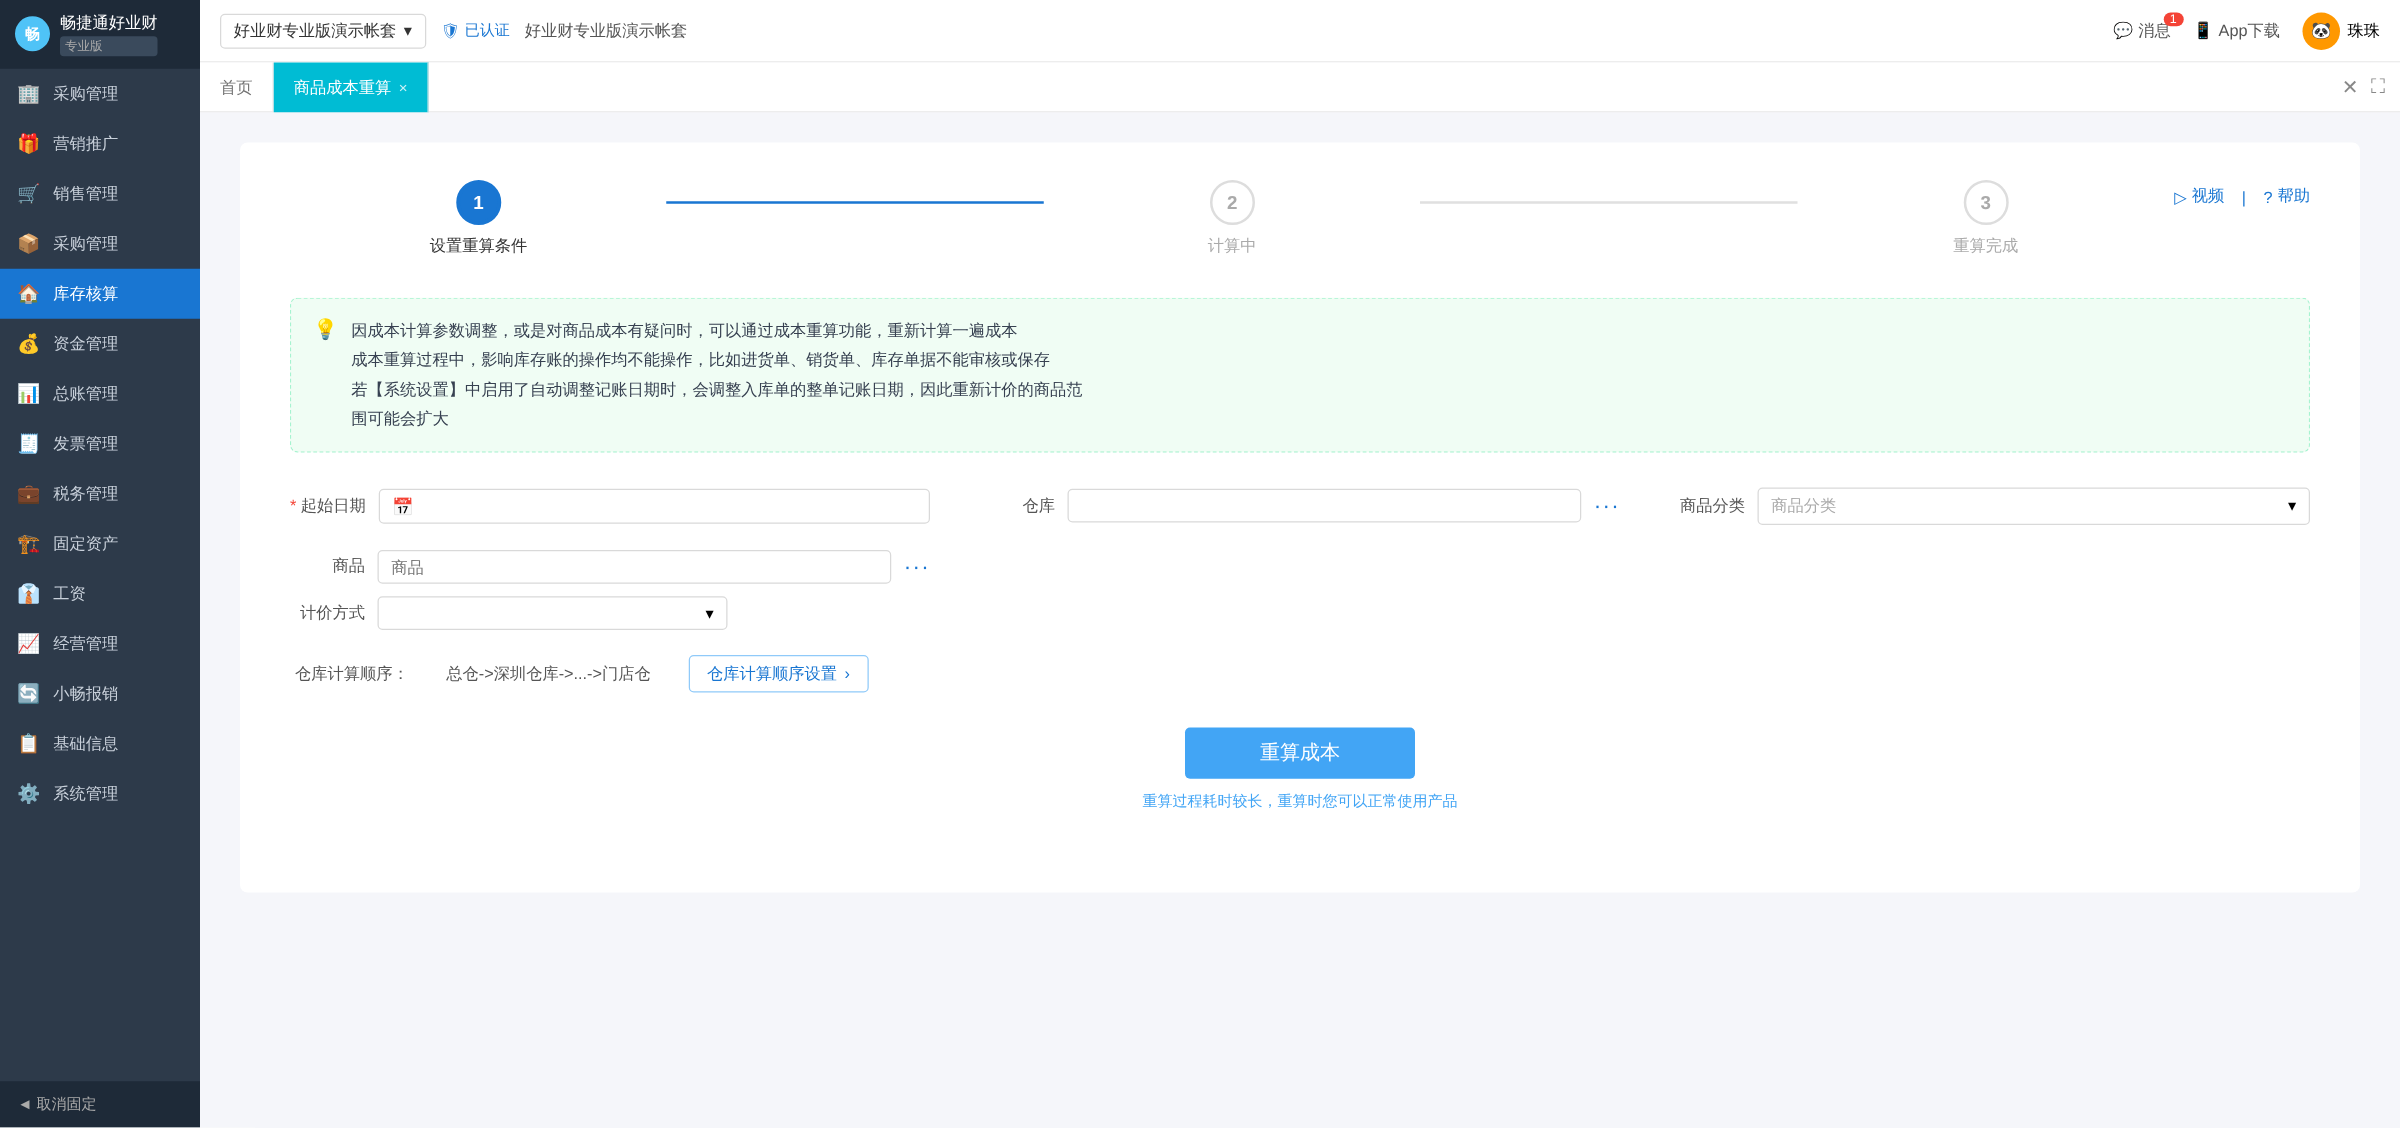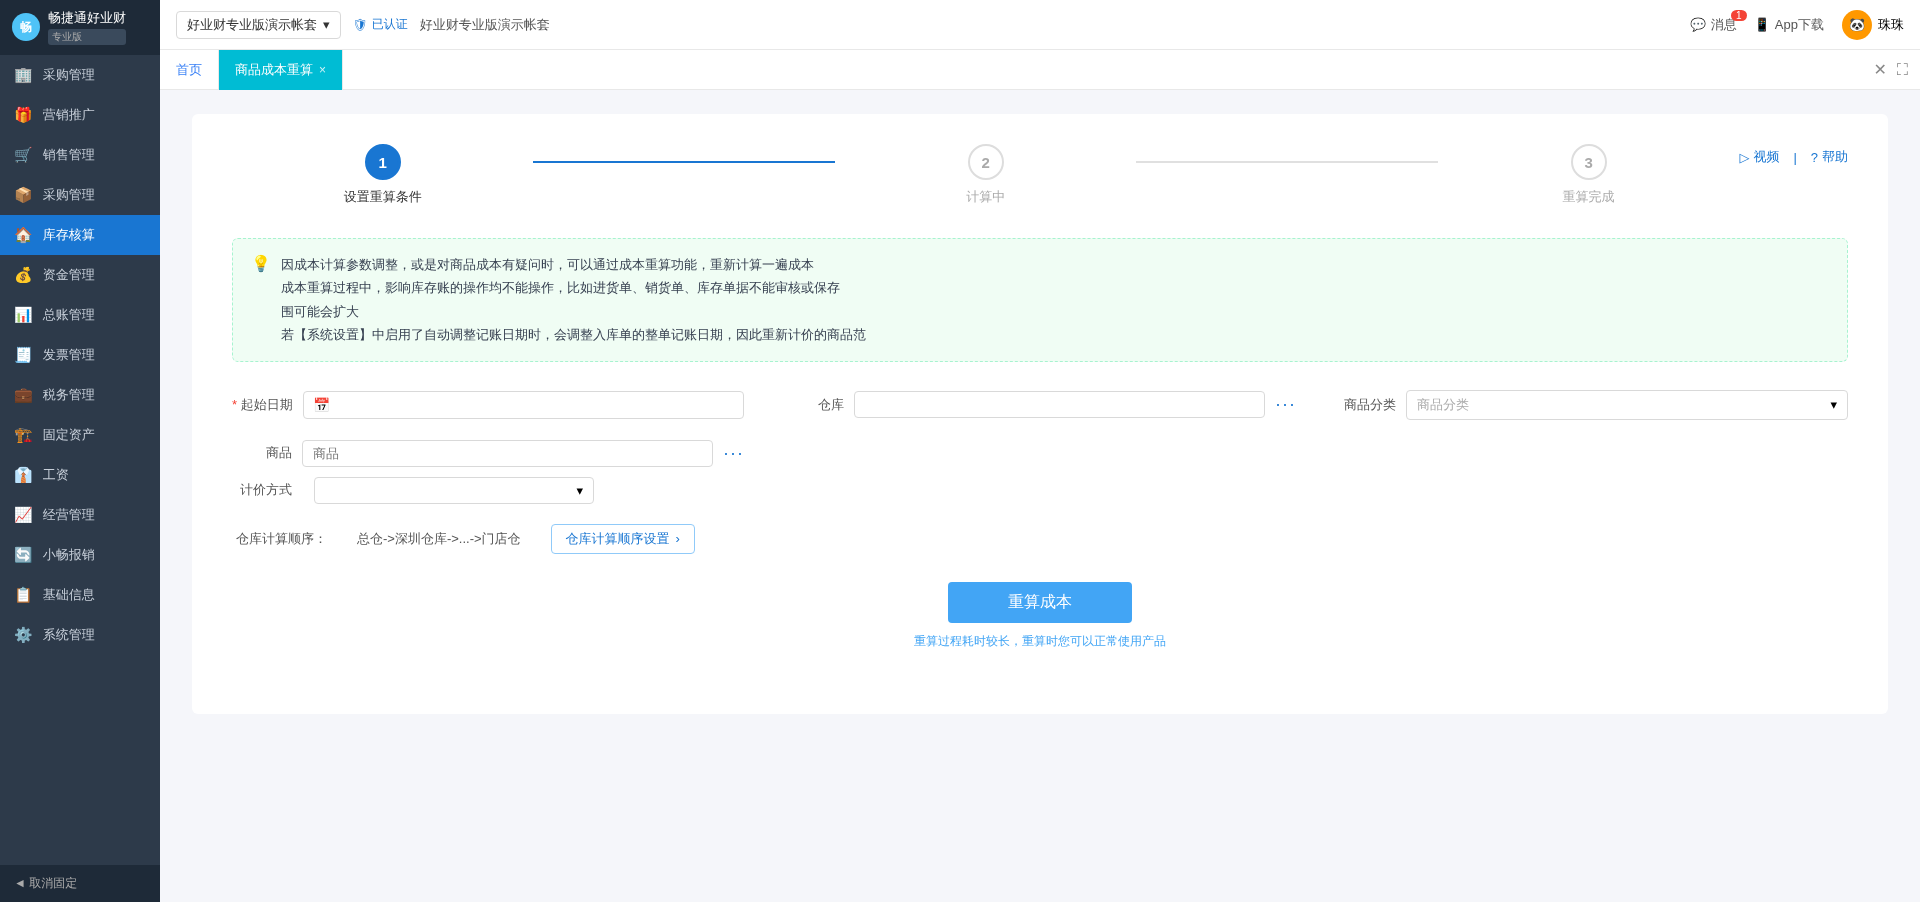--- a/index.html
+++ b/index.html
@@ -177,21 +177,21 @@
       padding: 0 0 0 0;
       height: 40px;
     }
     .tab-item {
       height: 40px;
       display: flex;
       align-items: center;
       padding: 0 16px;
       cursor: pointer;
       font-size: 13px;
-      color: #3b82f6;
+      color: #737373;
       border-right: 1px solid #e8e8e8;
       gap: 6px;
     }
     .tab-item.active {
       background: #00bcd4;
       color: #fff;
     }
     .tab-close {
       font-size: 12px;
       color: rgba(255,255,255,0.8);
@@ -399,21 +399,21 @@
     }
     .recalc-note {
       color: #42a5f5;
       font-size: 12px;
     }
 
     
     .pricing-row {
       display: flex;
       align-items: center;
-      gap: 22px;
+      gap: 10px;
       margin-bottom: 20px;
     }
     .pricing-row .form-label { min-width: 60px; }
   </style>
 </head>
 <body>
 
 <div class="sidebar">
   <div class="sidebar-header">
     <div class="sidebar-logo-icon">
@@ -565,22 +565,22 @@
           <span>|</span>
           <span>? <span>帮助</span></span>
         </div>
       </div>
 
       <div class="notice-box">
         <div class="notice-icon">💡</div>
         <div class="notice-text">
           <div>因成本计算参数调整，或是对商品成本有疑问时，可以通过成本重算功能，重新计算一遍成本</div>
           <div>成本重算过程中，影响库存账的操作均不能操作，比如进货单、销货单、库存单据不能审核或保存</div>
+          <div>若【系统设置】中启用了自动调整记账日期时，会调整入库单的整单记账日期，因此重新计价的商品范</div>
           <div>围可能会扩大</div>
-          <div>若【系统设置】中启用了自动调整记账日期时，会调整入库单的整单记账日期，因此重新计价的商品范</div>
         </div>
       </div>
 
       <div class="form-grid">
 
         <div class="form-row">
           <div class="form-label">
             <span style="color:#f44336">*</span>
             <span>起始日期</span>
           </div>

